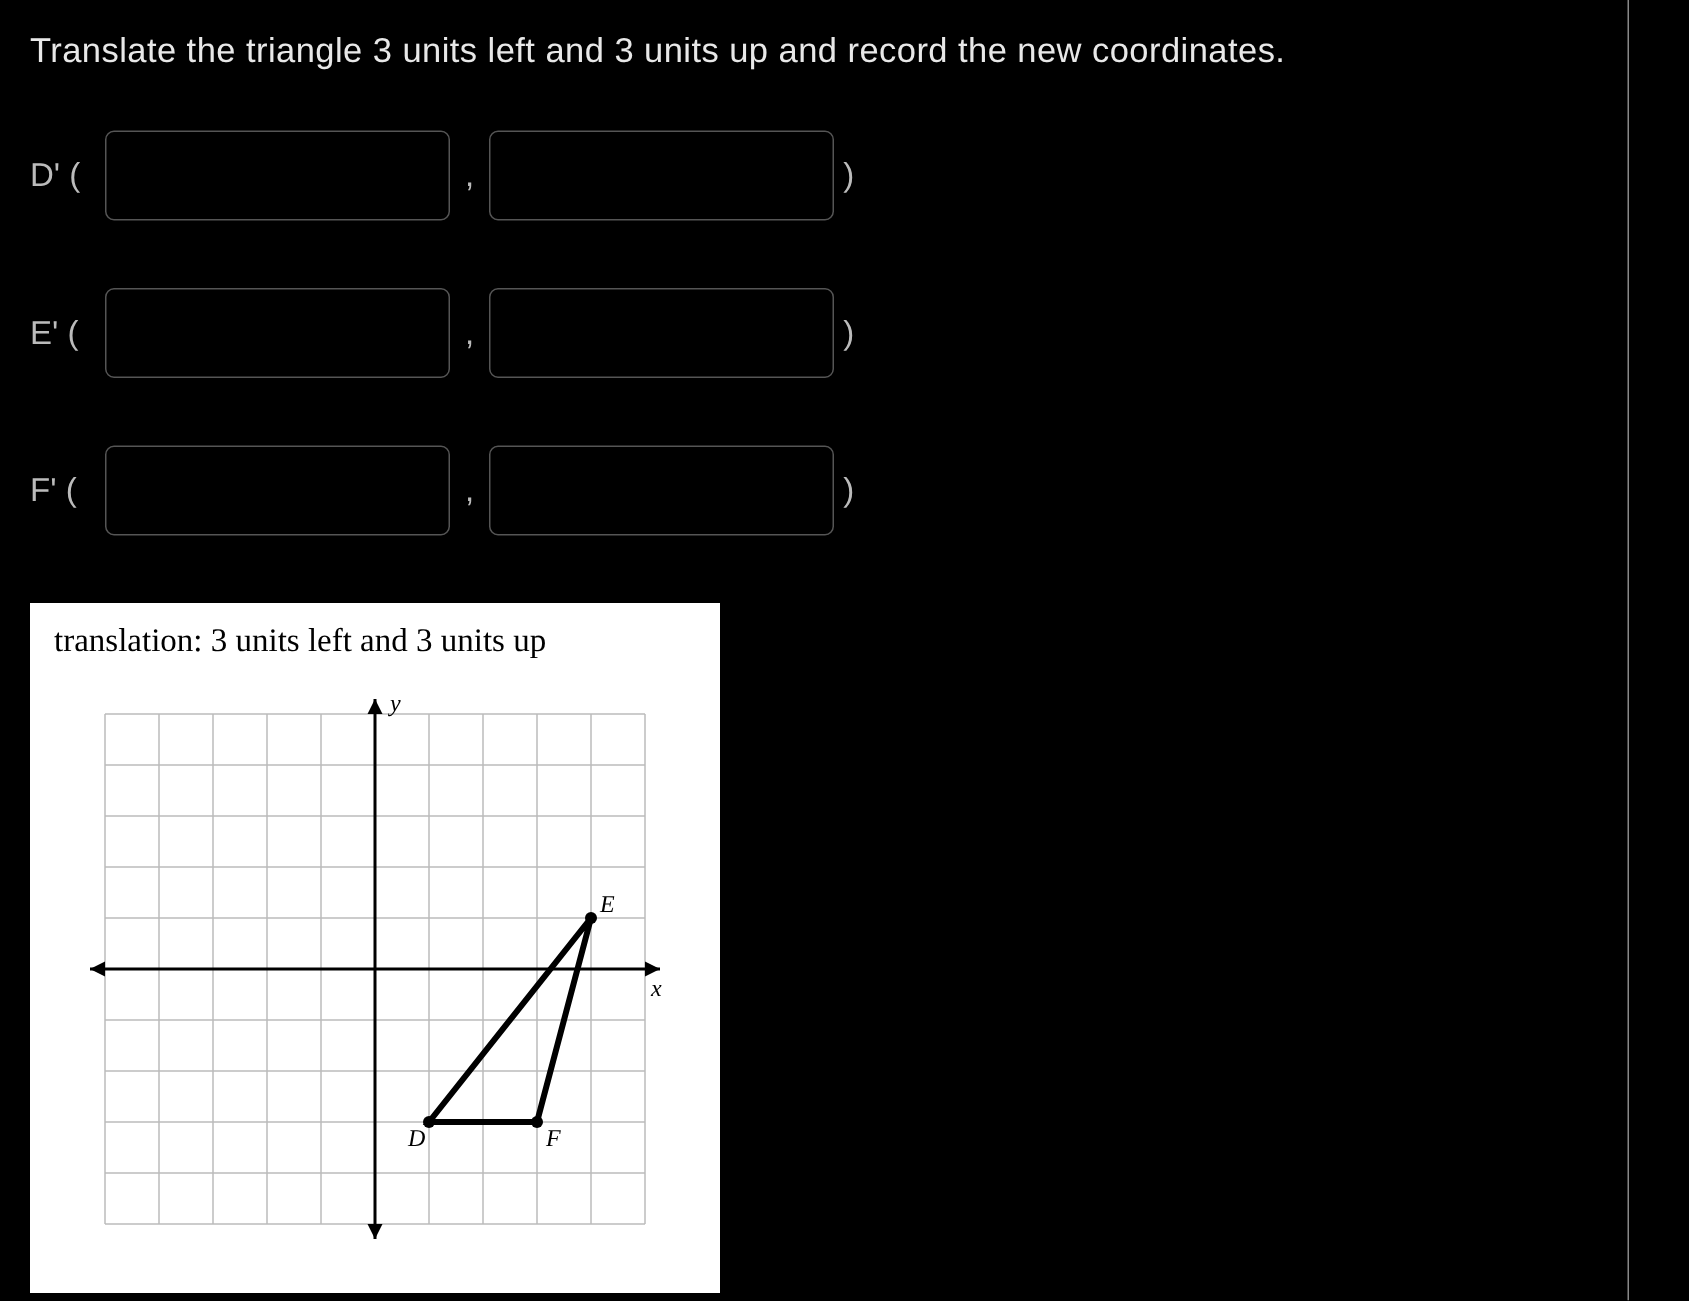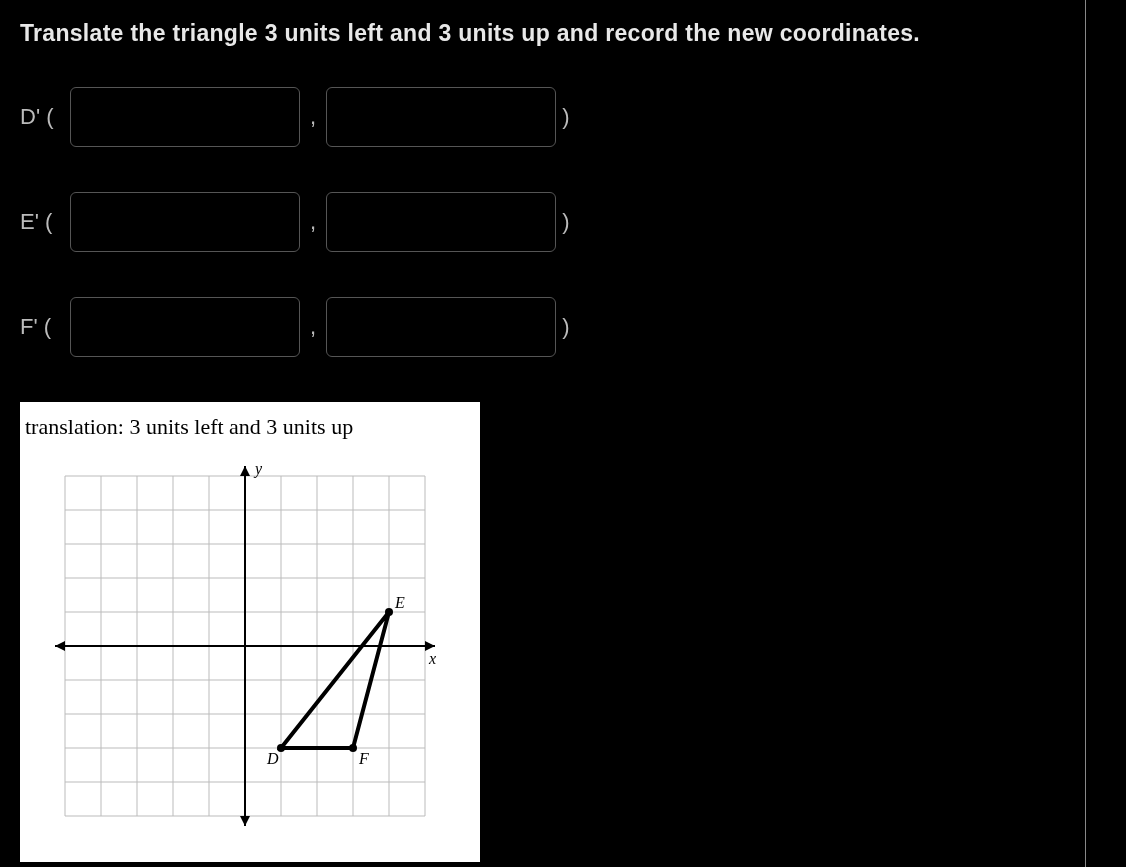--- a/index.html
+++ b/index.html
@@ -15,21 +15,21 @@
   .vline {
     position: absolute;
     top: 0;
     right: 40px;
     width: 1px;
     height: 100%;
     background: #888;
   }
   .question {
     font-size: 23px;
-    font-weight: 700;
+    font-weight: 400;
     color: #e8e8e8;
     margin-bottom: 40px;
     letter-spacing: 0.3px;
   }
   .coord-row {
     display: flex;
     align-items: center;
     margin-bottom: 45px;
     font-size: 22px;
     color: #bbb;
@@ -47,21 +47,21 @@
     border-radius: 6px;
     color: #fff;
     font-size: 20px;
     padding: 0 10px;
   }
   .comma { margin: 0 10px; color:#bbb; }
   .paren { margin: 0 6px; color:#bbb; }
   .graph-card {
     background: #fff;
     width: 460px;
-    padding: 12px 16px 16px 5px;
+    padding: 12px 16px 16px 16px;
     margin-top: 20px;
   }
   .graph-title {
     color: #000;
     font-family: Georgia, 'Times New Roman', serif;
     font-size: 22px;
     margin-bottom: 6px;
   }
   svg { display:block; margin: 0 auto; }
 </style>

